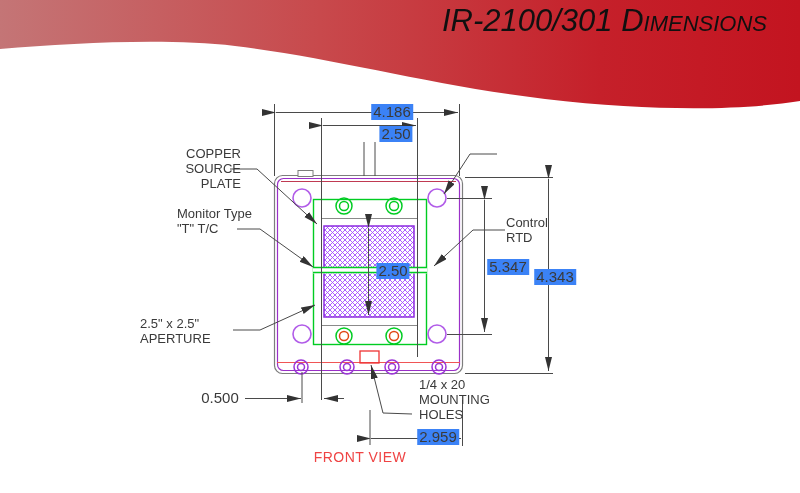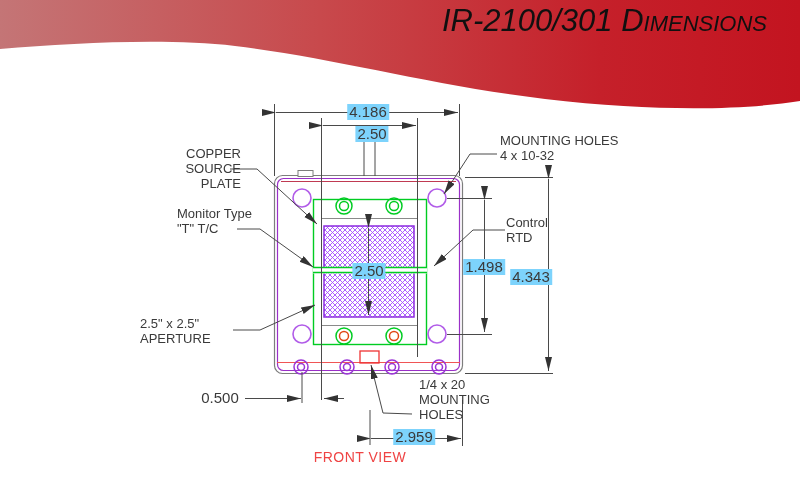--- a/index.html
+++ b/index.html
@@ -6,21 +6,21 @@
   #stage{position:relative;width:800px;height:493px;background:#fff;overflow:hidden;
          font-family:"Liberation Sans", sans-serif;}
   #banner-svg{position:absolute;left:0;top:0;}
   #draw-svg{position:absolute;left:0;top:0;}
   .title{position:absolute;top:3px;right:33px;font-style:italic;font-weight:normal;
          font-size:31px;color:#101010;white-space:nowrap;letter-spacing:0;}
   .title .sc{font-variant:small-caps;}
   .lbl{position:absolute;font-size:13px;line-height:15px;color:#3a3a3a;}
   .dim{position:absolute;font-size:15px;line-height:16px;color:#3a3a3a;
        transform:translate(-50%,-50%);white-space:nowrap;}
-  .dim.bg{background:#7dd3fc;padding:0 2px;}
+  .dim.bg{background:#3b82f6;padding:0 2px;margin-left:24px;}
   .view-lbl{position:absolute;font-size:14px;color:#ef4444;transform:translate(-50%,-50%);
        white-space:nowrap;letter-spacing:0.5px;}
 </style>
 </head>
 <body>
 
 <div id="stage">
 
   <svg id="banner-svg" width="800" height="120">
     <defs>
@@ -125,26 +125,25 @@
       <polyline points="233,330 260,330 315,305" marker-end="url(#ah)"></polyline>
       <polyline points="497,154 470,154 444,194" marker-end="url(#ah)"></polyline>
       <polyline points="505,230 473,230 434,266" marker-end="url(#ah)"></polyline>
       <polyline points="412,414 383,413 371,365" marker-end="url(#ah)"></polyline>
     </g>
   </svg>
 
   <div class="dim bg" style="left:368px;top:112px;">4.186</div>
   <div class="dim bg" style="left:372px;top:134px;">2.50</div>
   <div class="dim bg" style="left:369px;top:271px;">2.50</div>
-  <div class="dim bg" style="left:484px;top:267px;">1.498</div>
+  <div class="dim bg" style="left:484px;top:267px;">5.347</div>
   <div class="dim bg" style="left:531px;top:277px;">4.343</div>
   <div class="dim" style="left:220px;top:398px;">0.500</div>
   <div class="dim bg" style="left:414px;top:437px;">2.959</div>
 
   <div class="lbl" style="left:161px;top:146px;width:80px;text-align:right;">COPPER SOURCE PLATE</div>
   <div class="lbl" style="left:177px;top:206px;width:76px;">Monitor Type "T" T/C</div>
   <div class="lbl" style="left:506px;top:215px;width:60px;">Control RTD</div>
-  <div class="lbl" style="left:500px;top:133px;width:120px;">MOUNTING HOLES 4 x 10-32</div>
   <div class="lbl" style="left:140px;top:316px;width:96px;">2.5" x 2.5" APERTURE</div>
   <div class="lbl" style="left:419px;top:377px;width:86px;">1/4 x 20 MOUNTING HOLES</div>
   <div class="view-lbl" style="left:360px;top:457px;">FRONT VIEW</div>
 
 </div>
 
 </body></html>

